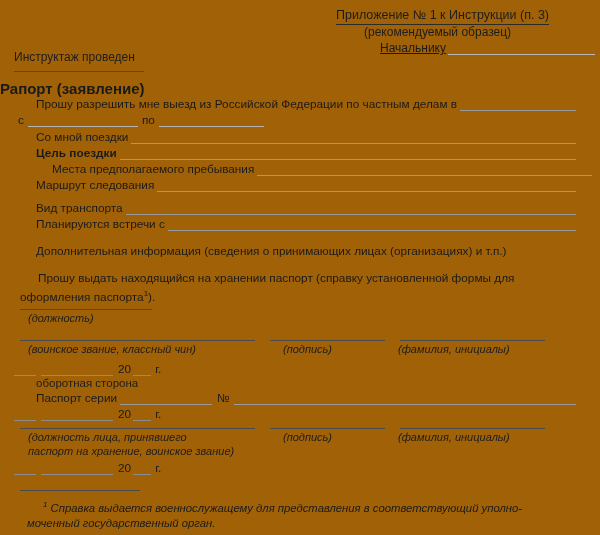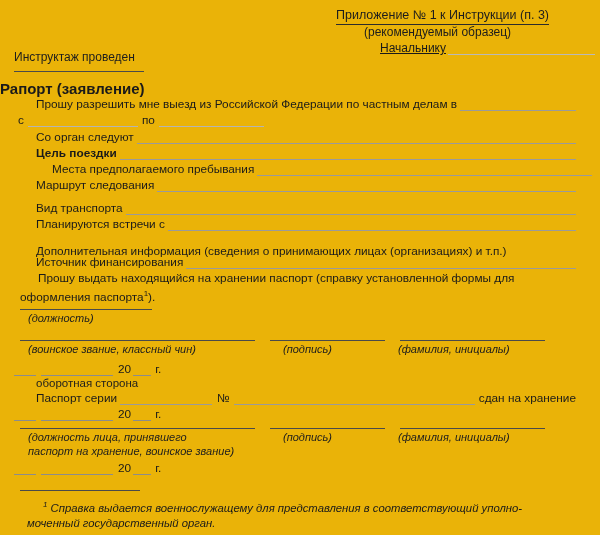--- a/index.html
+++ b/index.html
@@ -11,21 +11,21 @@
     height: 535px;
     background: #ffffff;
     font-family: "Liberation Sans", sans-serif;
     color: #1a1a1a;
     overflow: hidden;
   }
   .page {
     position: relative;
     width: 600px;
     height: 535px;
-    background: #eab308;
+    background: #a16207;
     box-sizing: border-box;
   }
 
   
   .txt {
     font-size: 11.5px;
     line-height: 15px;
     white-space: nowrap;
     color: #1d1d1d;
   }
@@ -245,21 +245,21 @@
   </div>
 
   <div class="abs row r2">
     <span class="mid">с</span>
     <span class="seg seg-a"></span>
     <span class="mid">по</span>
     <span class="seg seg-b"></span>
   </div>
 
   <div class="abs row r3">
-    <span class="lbl">Со орган следуют</span>
+    <span class="lbl">Со мной поездки</span>
     <span class="ln"></span>
   </div>
 
   <div class="abs row r4">
     <span class="lbl">Цель поездки</span>
     <span class="ln"></span>
   </div>
 
   <div class="abs row r5">
     <span class="lbl">Места предполагаемого пребывания</span>
@@ -278,24 +278,20 @@
 
   <div class="abs row r8">
     <span class="lbl">Планируются встречи с</span>
     <span class="ln"></span>
   </div>
 
   <div class="abs row r9">
     <span class="lbl">Дополнительная информация (сведения о принимающих лицах (организациях) и т.п.)</span>
   </div>
 
-  <div class="abs row r10">
-    <span class="lbl">Источник финансирования</span>
-    <span class="ln"></span>
-  </div>
 
   <div class="abs p-text">
     <span class="indent"></span><span>Прошу выдать находящийся на хранении паспорт (справку установленной формы для оформления паспорта</span><sup>1</sup><span>).</span>
   </div>
 
   <div class="abs sig-rule1"></div>
   <div class="abs cap-dolzh ital">(должность)</div>
 
   <div class="abs sig-rule2"></div>
   <div class="abs sig-rule3"></div>
@@ -313,21 +309,20 @@
     <span class="d-g">г.</span>
   </div>
 
   <div class="abs oborot txt">оборотная сторона</div>
 
   <div class="abs pass-row">
     <span class="lbl">Паспорт серии</span>
     <span class="ln-a"></span>
     <span class="no">№</span>
     <span class="ln-b"></span>
-    <span class="tail">сдан на хранение</span>
   </div>
 
   <div class="abs date2 dateblk">
     <span class="d-sm"></span>
     <span class="d-md"></span>
     <span class="d-yr">20</span>
     <span class="d-xs"></span>
     <span class="d-g">г.</span>
   </div>
 

